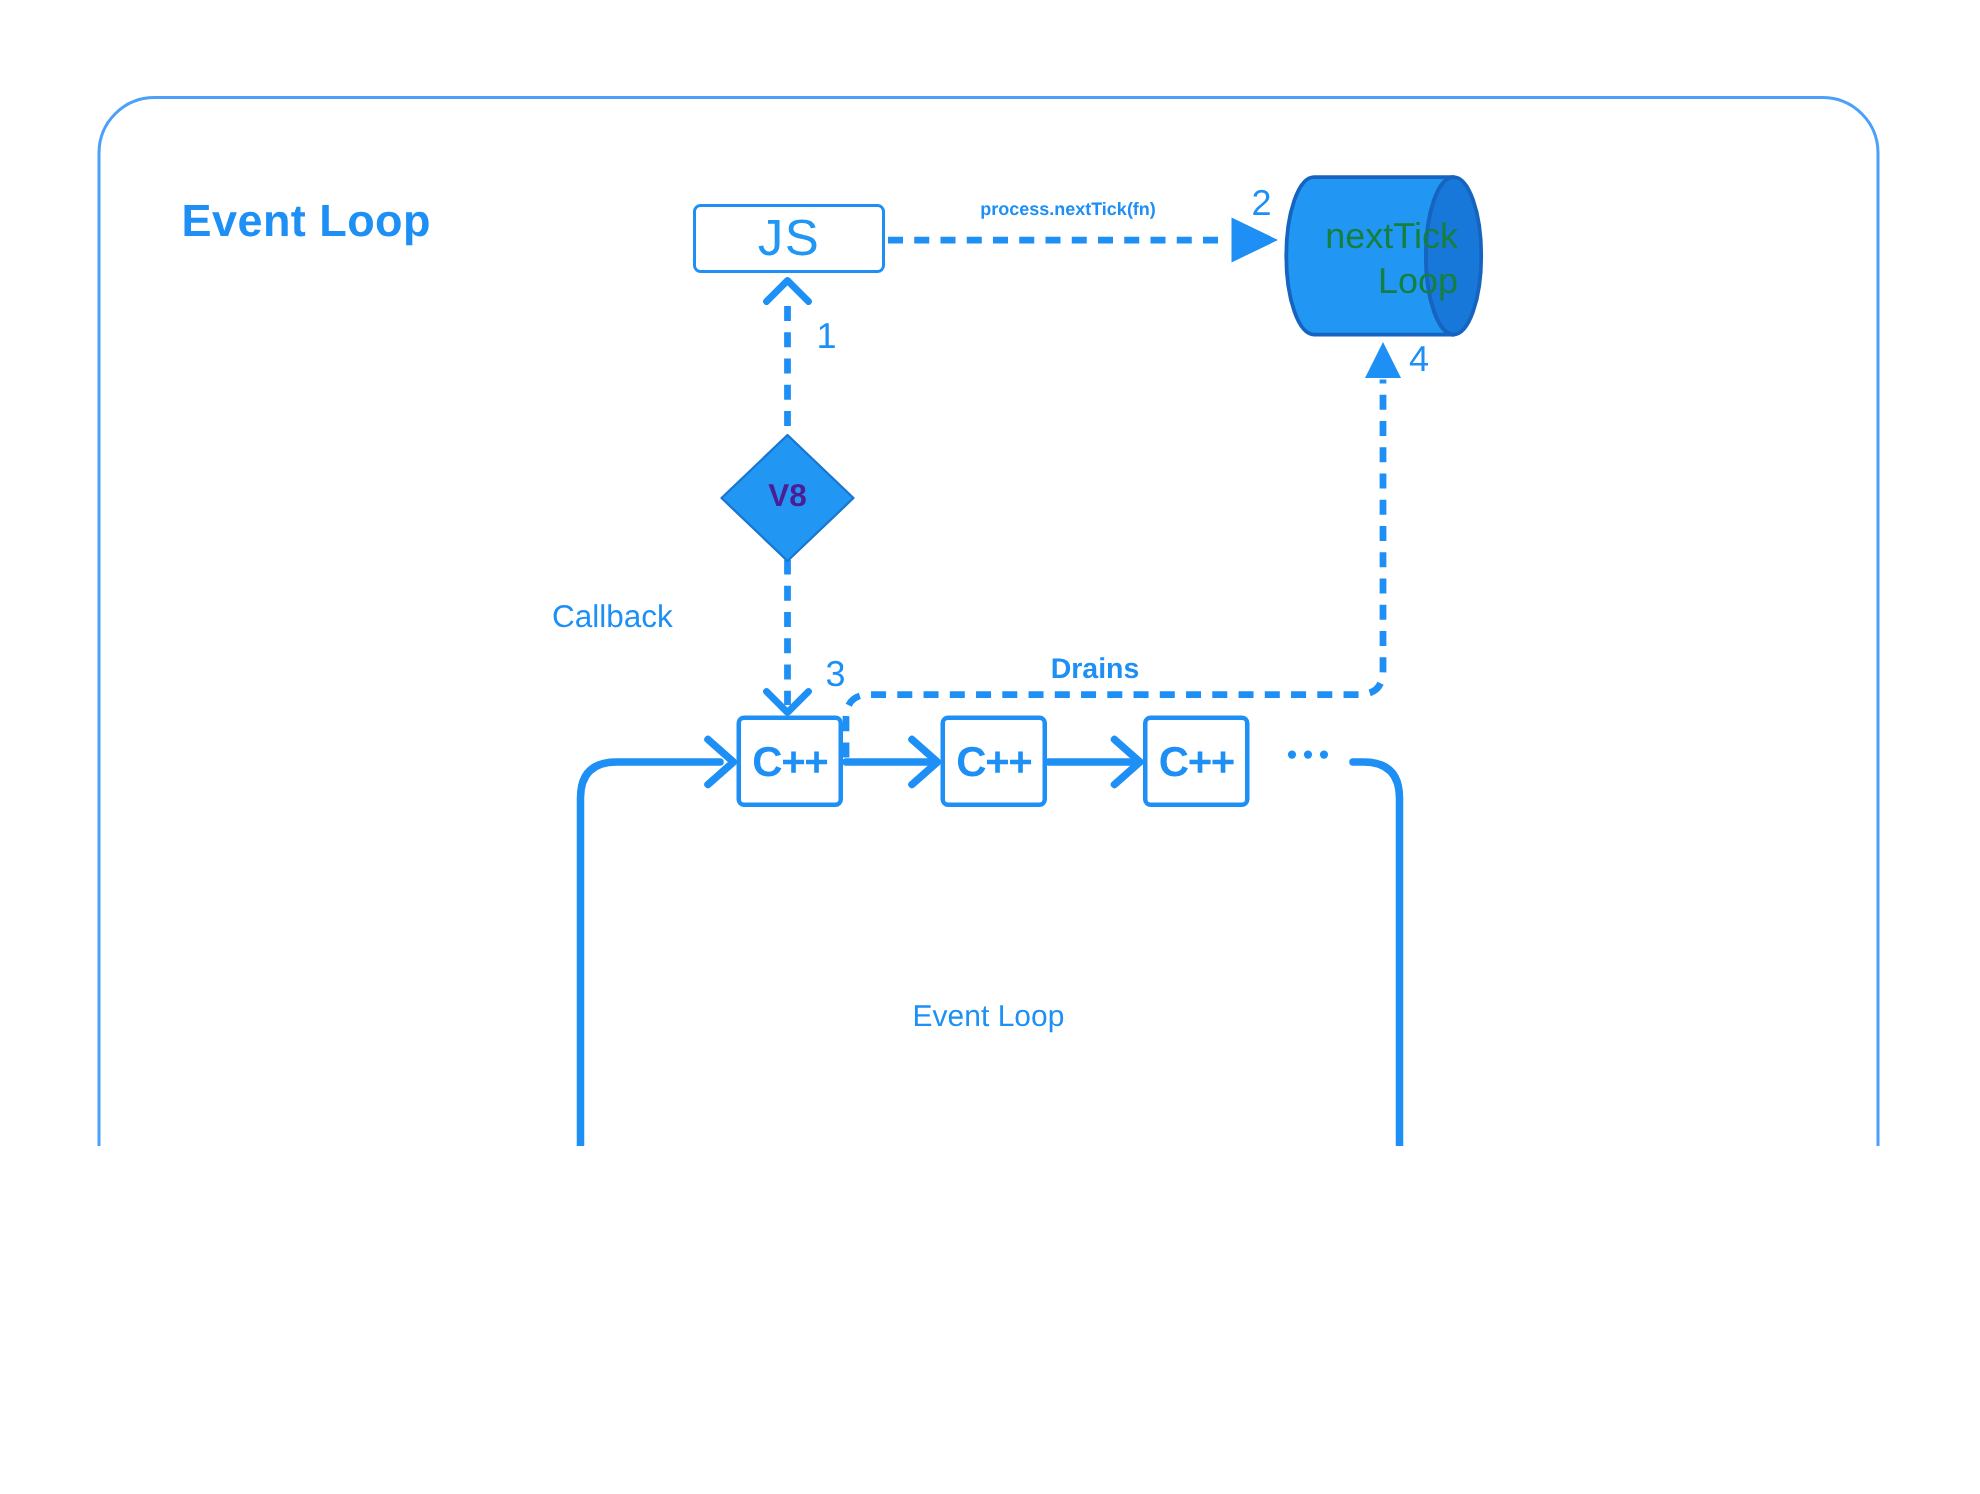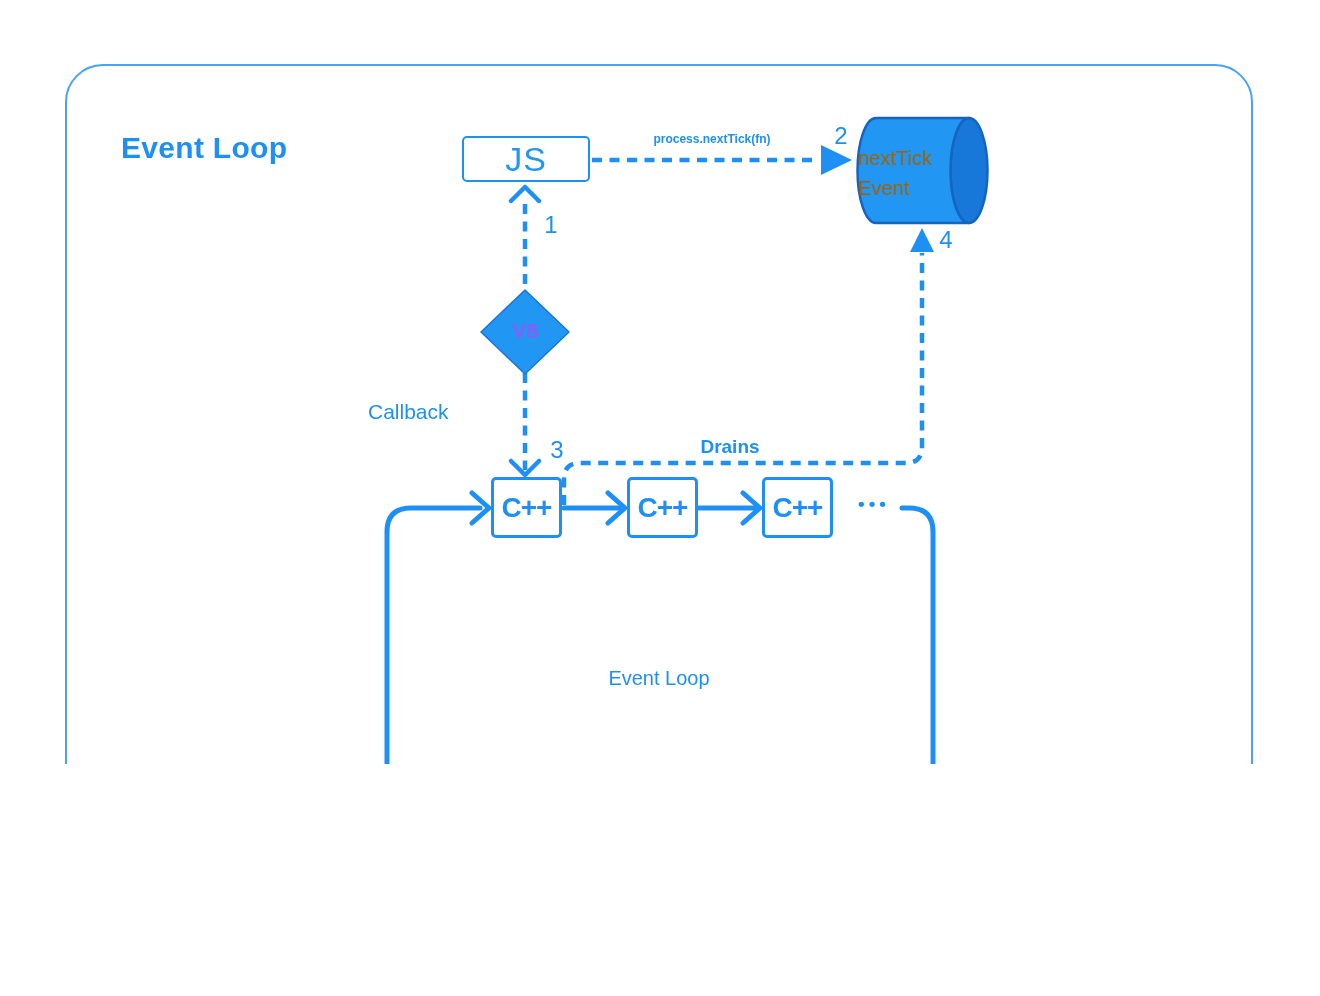--- a/index.html
+++ b/index.html
@@ -21,24 +21,24 @@
     display:flex;align-items:center;justify-content:center;
     font-size:34px;font-weight:400;color:#2196f3;letter-spacing:1px;
   }
   .cpp-box{
     position:absolute;top:477px;width:71px;height:61px;box-sizing:border-box;
     border:3px solid #1e90f5;border-radius:5px;background:#ffffff;
     display:flex;align-items:center;justify-content:center;
     font-size:28px;font-weight:700;color:#1e90f5;letter-spacing:-1px;
   }
   #cpp1{left:491px;} #cpp2{left:627px;} #cpp3{left:762px;}
-  #v8-label{left:525px;top:319px;font-size:21px;font-weight:600;color:#8b5cf6;}
+  #v8-label{left:525px;top:319px;font-size:21px;font-weight:600;color:#4c1d95;}
   #queue-label{
-    position:absolute;left:858px;top:143px;width:114px;text-align:left;
-    color:#a16207;font-size:20px;font-weight:500;line-height:30px;
+    position:absolute;left:858px;top:143px;width:114px;text-align:right;
+    color:#15803d;font-size:24px;font-weight:500;line-height:30px;
   }
   #num1{left:551px;top:212px;font-size:24px;}
   #num2{left:841px;top:123px;font-size:24px;}
   #num3{left:557px;top:437px;font-size:24px;}
   #num4{left:946px;top:227px;font-size:24px;}
   #pnt-label{left:712px;top:133px;font-size:12px;font-weight:700;}
   #drains-label{left:730px;top:437px;font-size:19px;font-weight:700;}
   #callback-label{left:368px;top:380px;font-size:21px;margin-top:20px;}
   #eventloop-label{left:659px;top:667px;font-size:20px;}
   #cpp-big{left:430px;top:770px;font-size:33px;font-weight:700;letter-spacing:-.5px;}
@@ -88,21 +88,21 @@
   <div class="lbl" id="title">Event Loop</div>
 
   <div id="js-box">
     <span>JS</span>
   </div>
 
   <div class="lbl center" id="v8-label">V8</div>
 
   <div id="queue-label">
     <div>nextTick</div>
-    <div>Event</div>
+    <div>Loop</div>
   </div>
 
   <div class="cpp-box" id="cpp1">
     <span>C++</span>
   </div>
   <div class="cpp-box" id="cpp2">
     <span>C++</span>
   </div>
   <div class="cpp-box" id="cpp3">
     <span>C++</span>

